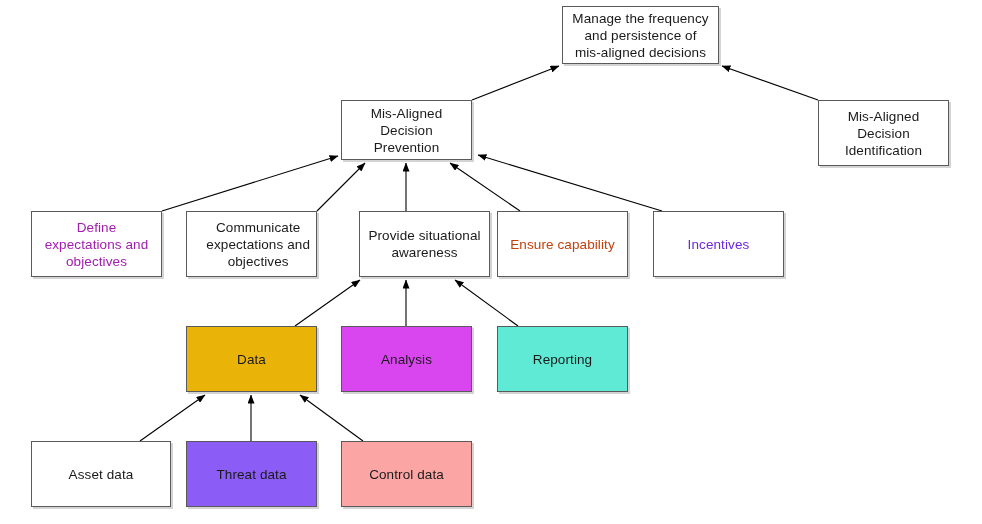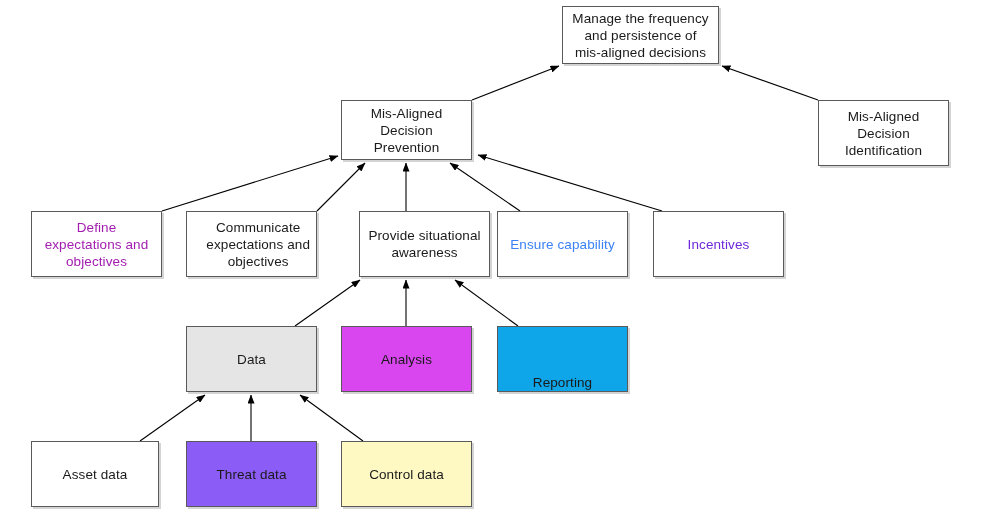--- a/index.html
+++ b/index.html
@@ -98,37 +98,37 @@
       <div class="node" style="left: 186px; top: 211px; width: 131px; height: 66px; background: rgb(255, 255, 255); border-color: rgb(90, 90, 90); box-shadow: rgb(212, 212, 212) 2px 2px 0px 0px; justify-content: flex-end;">
         <span class="node-label" style="color: rgb(26, 26, 26);">Communicate
 expectations and
 objectives</span>
       </div>
       <div class="node" style="left: 359px; top: 211px; width: 131px; height: 66px; background: rgb(255, 255, 255); border-color: rgb(90, 90, 90); box-shadow: rgb(212, 212, 212) 2px 2px 0px 0px;">
         <span class="node-label" style="color: rgb(26, 26, 26);">Provide situational
 awareness</span>
       </div>
       <div class="node" style="left: 497px; top: 211px; width: 131px; height: 66px; background: rgb(255, 255, 255); border-color: rgb(90, 90, 90); box-shadow: rgb(212, 212, 212) 2px 2px 0px 0px;">
-        <span class="node-label" style="color: #3b82f6;">Ensure capability</span>
+        <span class="node-label" style="color: #c2410c;">Ensure capability</span>
       </div>
       <div class="node" style="left: 653px; top: 211px; width: 131px; height: 66px; background: rgb(255, 255, 255); border-color: rgb(90, 90, 90); box-shadow: rgb(212, 212, 212) 2px 2px 0px 0px;">
         <span class="node-label" style="color: #6d28d9;">Incentives</span>
       </div>
-      <div class="node" style="left: 186px; top: 326px; width: 131px; height: 66px; background: #e5e5e5; border-color: rgb(90, 90, 90); box-shadow: rgb(212, 212, 212) 2px 2px 0px 0px;">
+      <div class="node" style="left: 186px; top: 326px; width: 131px; height: 66px; background: #eab308; border-color: rgb(90, 90, 90); box-shadow: rgb(212, 212, 212) 2px 2px 0px 0px;">
         <span class="node-label" style="color: rgb(26, 26, 26);">Data</span>
       </div>
       <div class="node" style="left: 341px; top: 326px; width: 131px; height: 66px; background: #d946ef; border-color: rgb(90, 90, 90); box-shadow: rgb(212, 212, 212) 2px 2px 0px 0px;">
         <span class="node-label" style="color: rgb(26, 26, 26);">Analysis</span>
       </div>
-      <div class="node" style="left: 497px; top: 326px; width: 131px; height: 66px; background: #0ea5e9; border-color: rgb(90, 90, 90); box-shadow: rgb(212, 212, 212) 2px 2px 0px 0px; align-items: flex-end;">
+      <div class="node" style="left: 497px; top: 326px; width: 131px; height: 66px; background: #5eead4; border-color: rgb(90, 90, 90); box-shadow: rgb(212, 212, 212) 2px 2px 0px 0px;">
         <span class="node-label" style="color: rgb(26, 26, 26);">Reporting</span>
       </div>
-      <div class="node" style="left: 31px; top: 441px; width: 128px; height: 66px; background: rgb(255, 255, 255); border-color: rgb(90, 90, 90); box-shadow: rgb(212, 212, 212) 2px 2px 0px 0px; justify-content: center;">
+      <div class="node" style="left: 31px; top: 441px; width: 140px; height: 66px; background: rgb(255, 255, 255); border-color: rgb(90, 90, 90); box-shadow: rgb(212, 212, 212) 2px 2px 0px 0px; justify-content: center;">
         <span class="node-label" style="color: rgb(26, 26, 26);">Asset data</span>
       </div>
       <div class="node" style="left: 186px; top: 441px; width: 131px; height: 66px; background: #8b5cf6; border-color: rgb(90, 90, 90); box-shadow: rgb(212, 212, 212) 2px 2px 0px 0px;">
         <span class="node-label" style="color: rgb(26, 26, 26);">Threat data</span>
       </div>
-      <div class="node" style="left: 341px; top: 441px; width: 131px; height: 66px; background: #fef9c3; border-color: rgb(90, 90, 90); box-shadow: rgb(212, 212, 212) 2px 2px 0px 0px;">
+      <div class="node" style="left: 341px; top: 441px; width: 131px; height: 66px; background: #fca5a5; border-color: rgb(90, 90, 90); box-shadow: rgb(212, 212, 212) 2px 2px 0px 0px;">
         <span class="node-label" style="color: rgb(26, 26, 26);">Control data</span>
       </div>
     </div>
 </div>
 
 </body></html>

